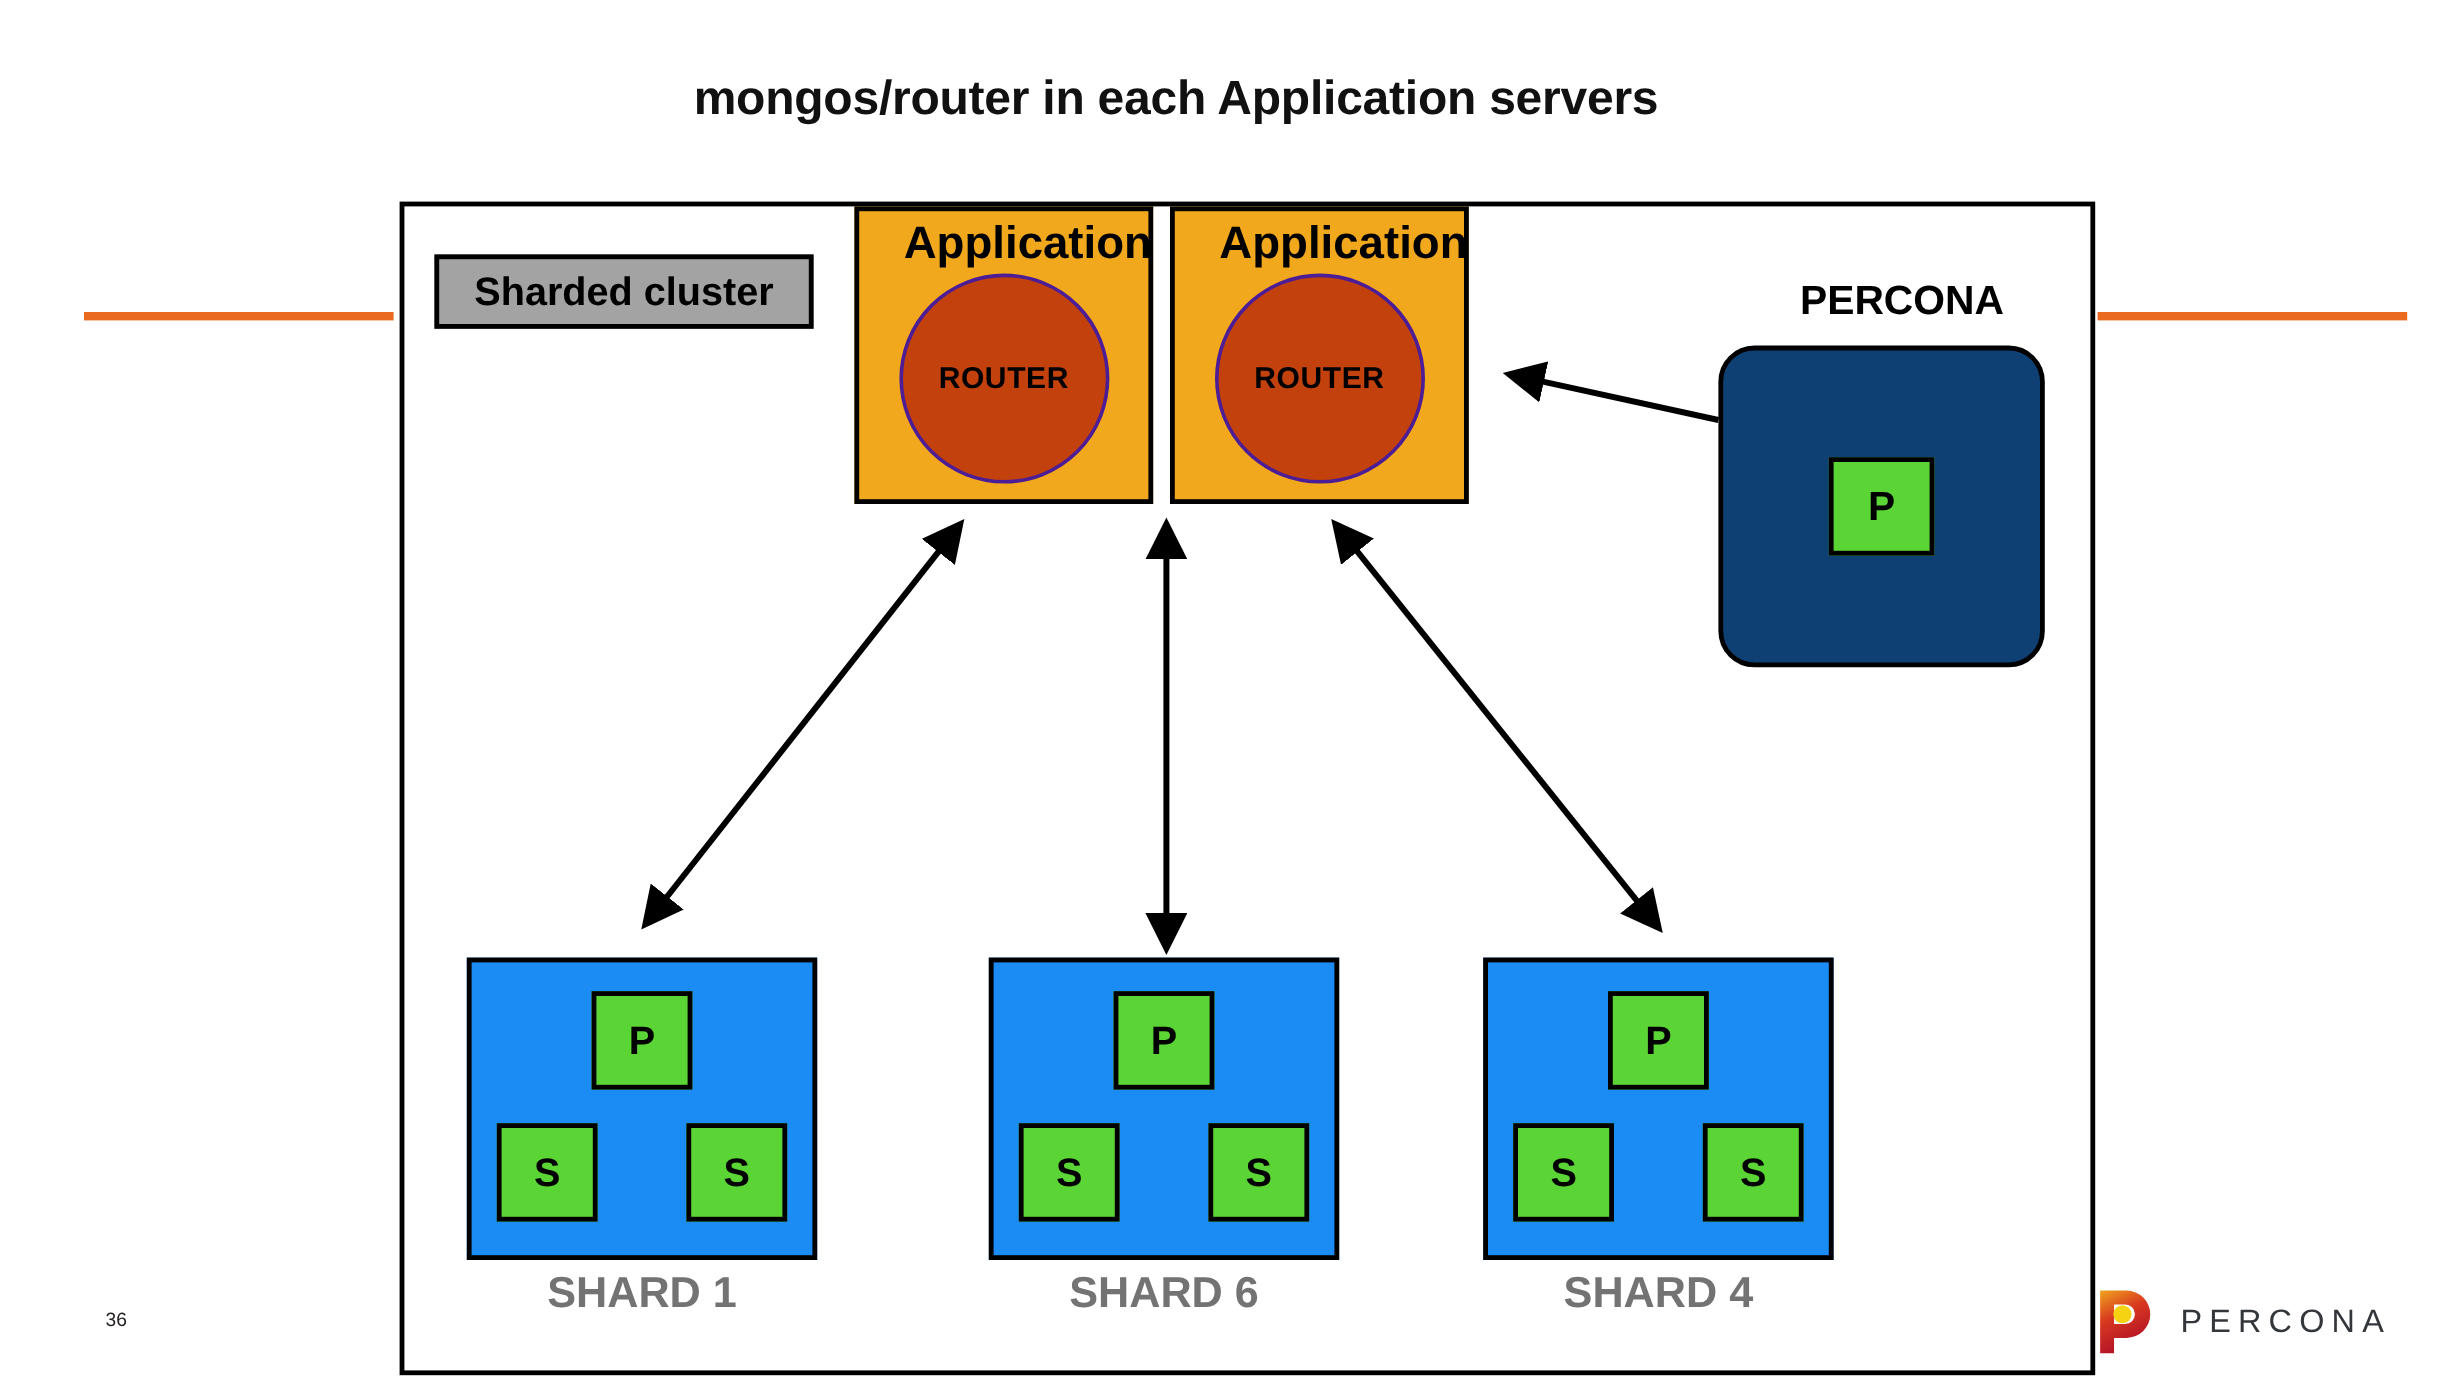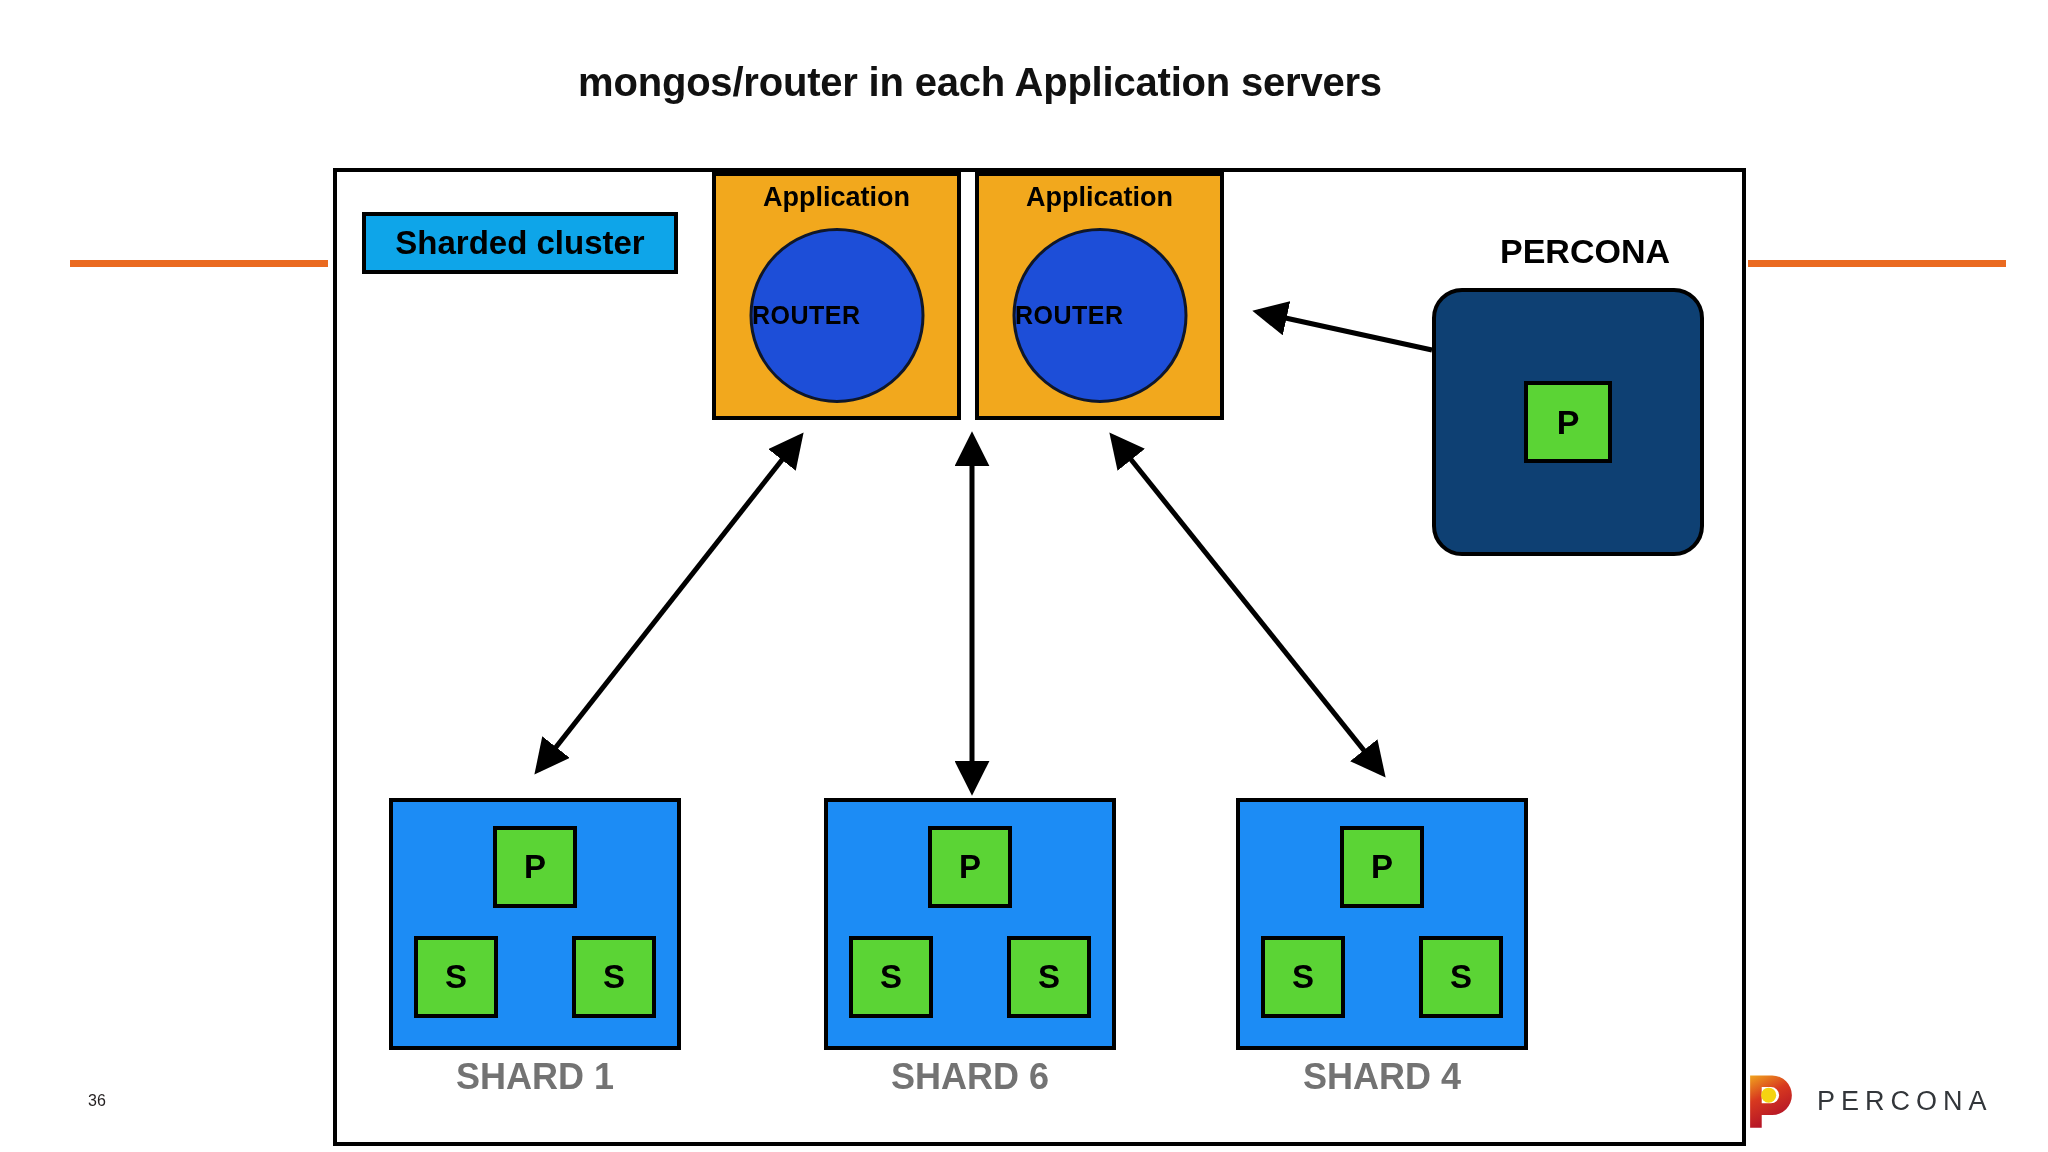--- a/index.html
+++ b/index.html
@@ -53,21 +53,21 @@
   }
 
   
   .cluster-label {
     position: absolute;
     left: 362px;
     top: 212px;
     width: 316px;
     height: 62px;
     border: 4px solid #000000;
-    background: #0ea5e9;
+    background: #a3a3a3;
     box-sizing: border-box;
     display: flex;
     align-items: center;
     justify-content: center;
     font-weight: bold;
     font-size: 33px;
     color: #000000;
     white-space: nowrap;
   }
 
@@ -84,39 +84,40 @@
   .app-box.app-1 { left: 712px; }
   .app-box.app-2 { left: 975px; }
 
   .app-title {
     position: absolute;
     top: 6px;
     left: 0;
     width: 100%;
     text-align: center;
     font-weight: bold;
-    font-size: 27px;
+    font-size: 38px;
     color: #000000;
     white-space: nowrap;
     z-index: 3;
+    padding-left: 20px;
   }
   .router-circle {
     position: absolute;
     left: 50%;
     top: 52px;
     transform: translateX(-50%);
     width: 175px;
     height: 175px;
     border-radius: 50%;
-    background: #1d4ed8;
-    border: 3px solid #0f172a;
-    box-sizing: border-box;
-    display: flex;
-    align-items: center;
-    justify-content: flex-start;
+    background: #c2410c;
+    border: 3px solid #4c1d95;
+    box-sizing: border-box;
+    display: flex;
+    align-items: center;
+    justify-content: center;
     z-index: 2;
   }
   .router-label {
     font-weight: bold;
     font-size: 25px;
     color: #000000;
     letter-spacing: 0.5px;
     white-space: nowrap;
   }
 

